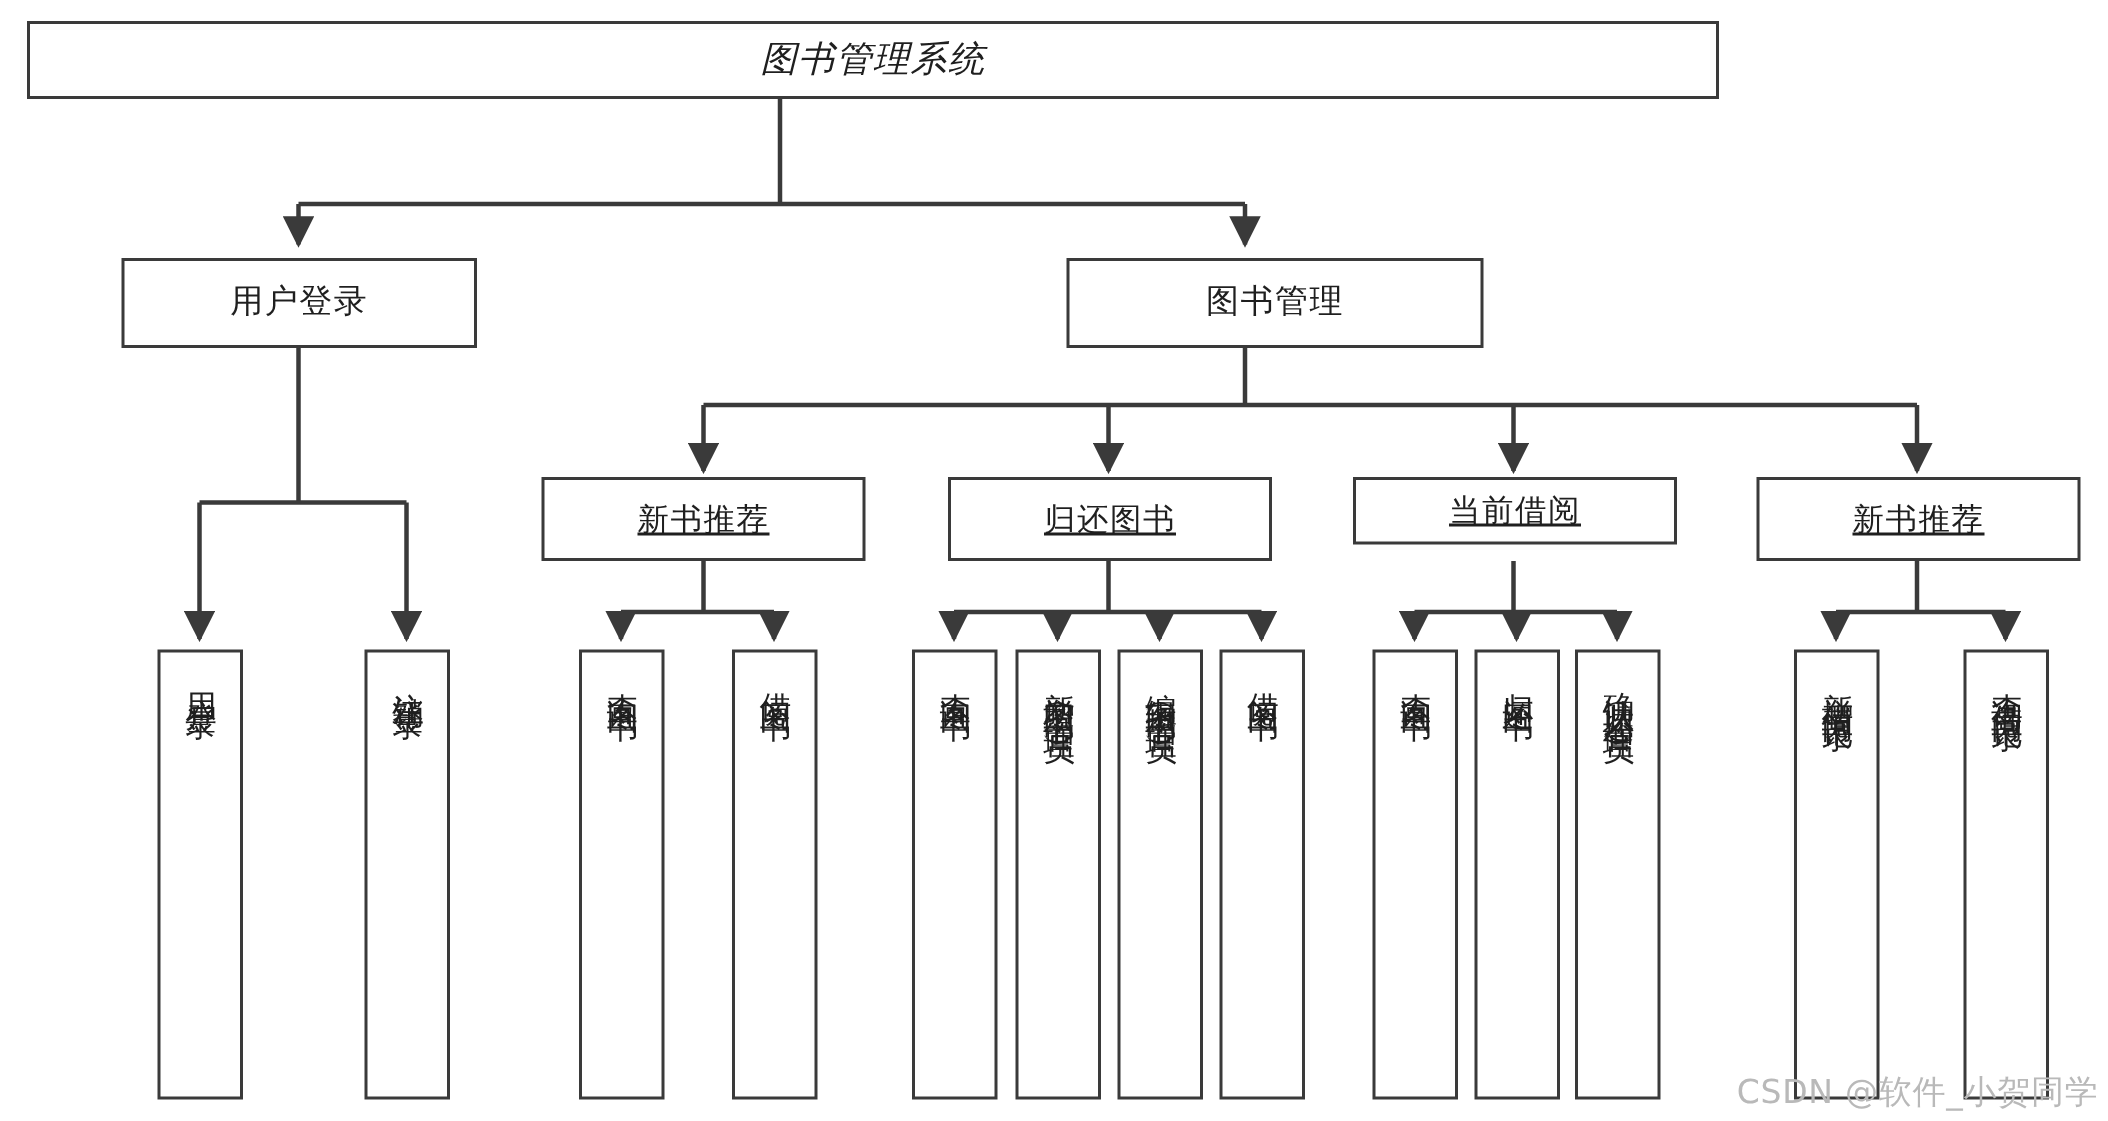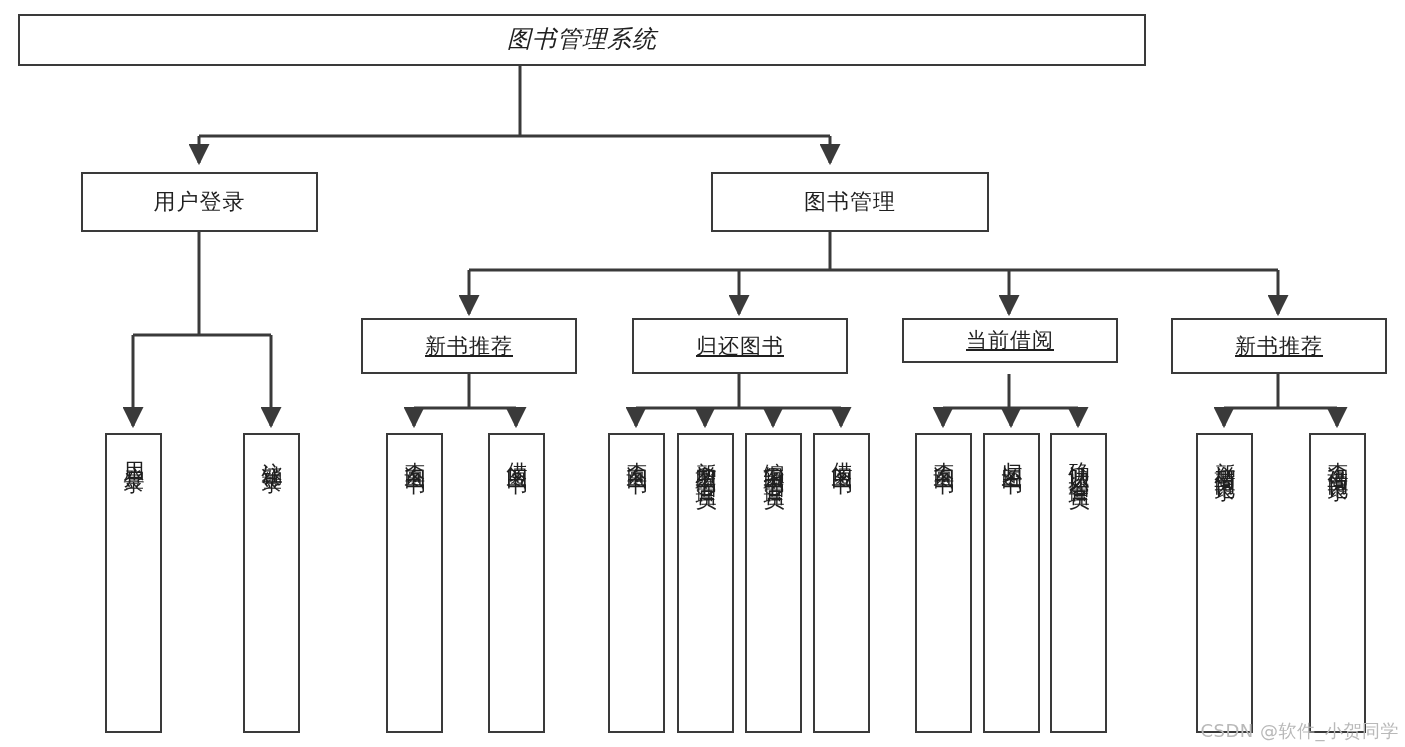--- a/index.html
+++ b/index.html
@@ -47,21 +47,21 @@
     font-size:21px;
     letter-spacing:4px;
     line-height:1;
     white-space:nowrap;
   }
 
   #watermark{
     position:absolute;
     right:6px;
     bottom:4px;
-    font-size:18px;
+    font-size:22px;
     color:#b9b9b9;
     letter-spacing:0.5px;
     white-space:nowrap;
     user-select:none;
   }
 </style>
 </head>
 <body>
 
 <div id="diagram-root">

